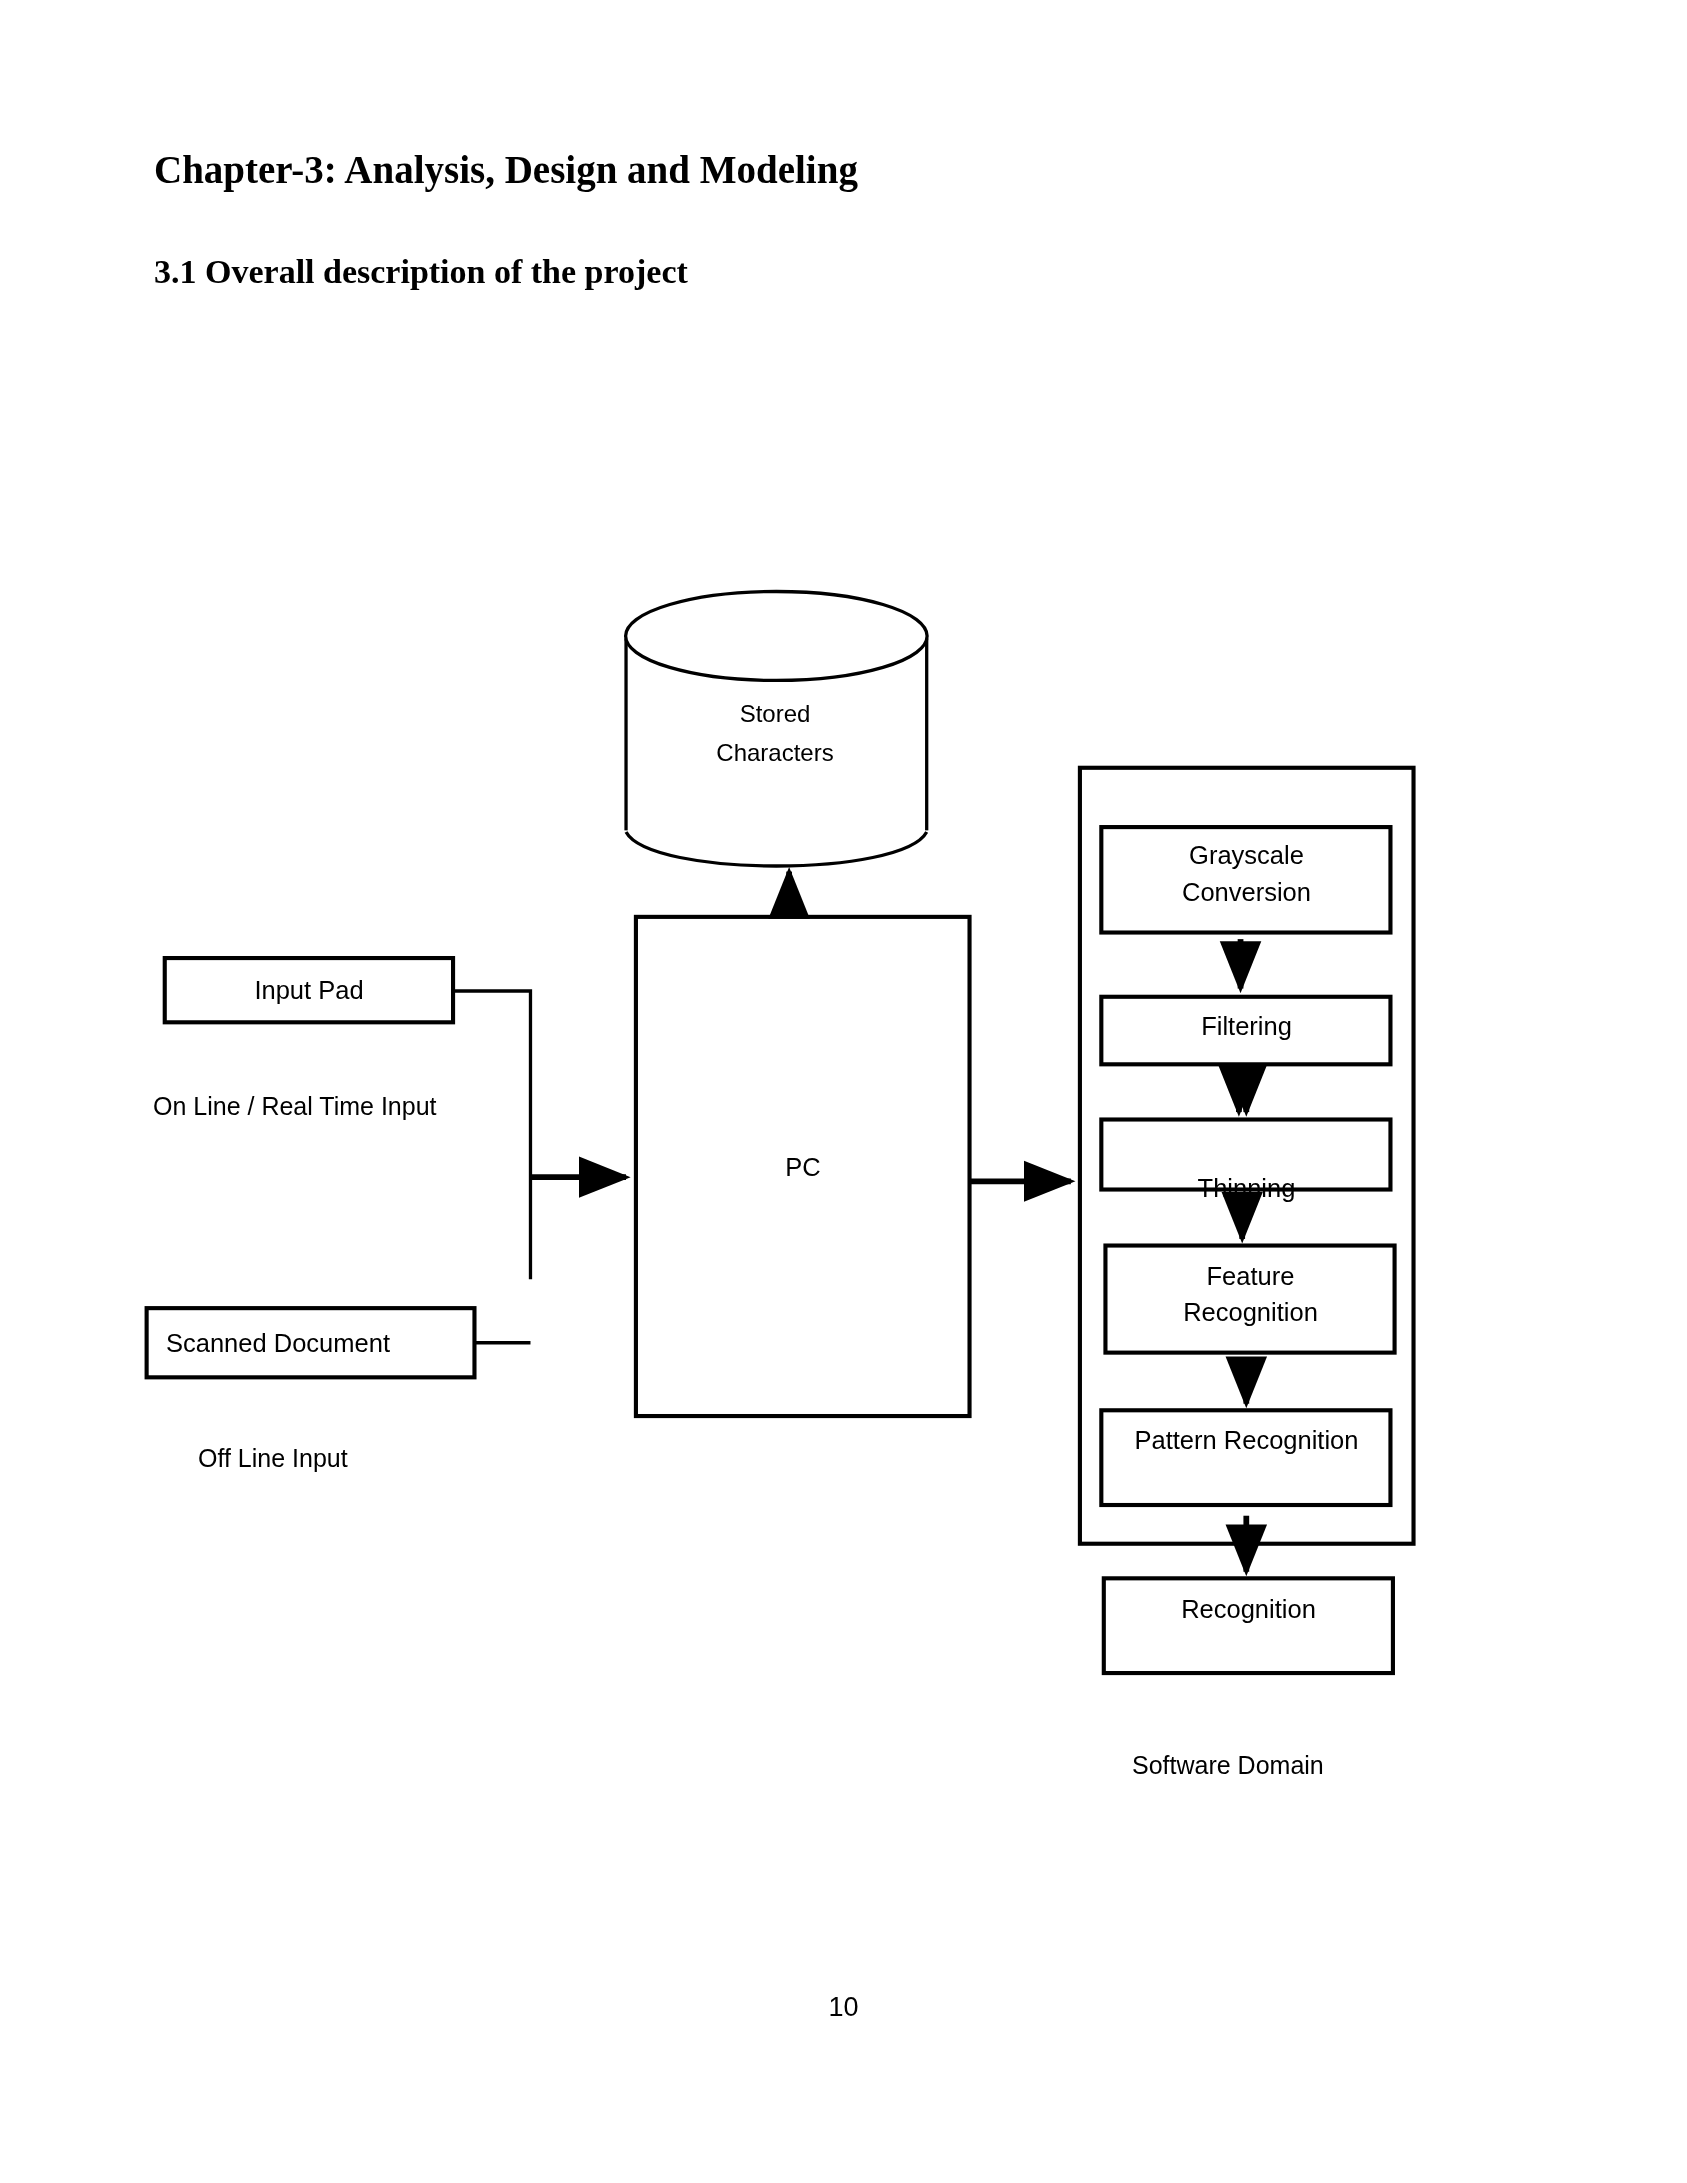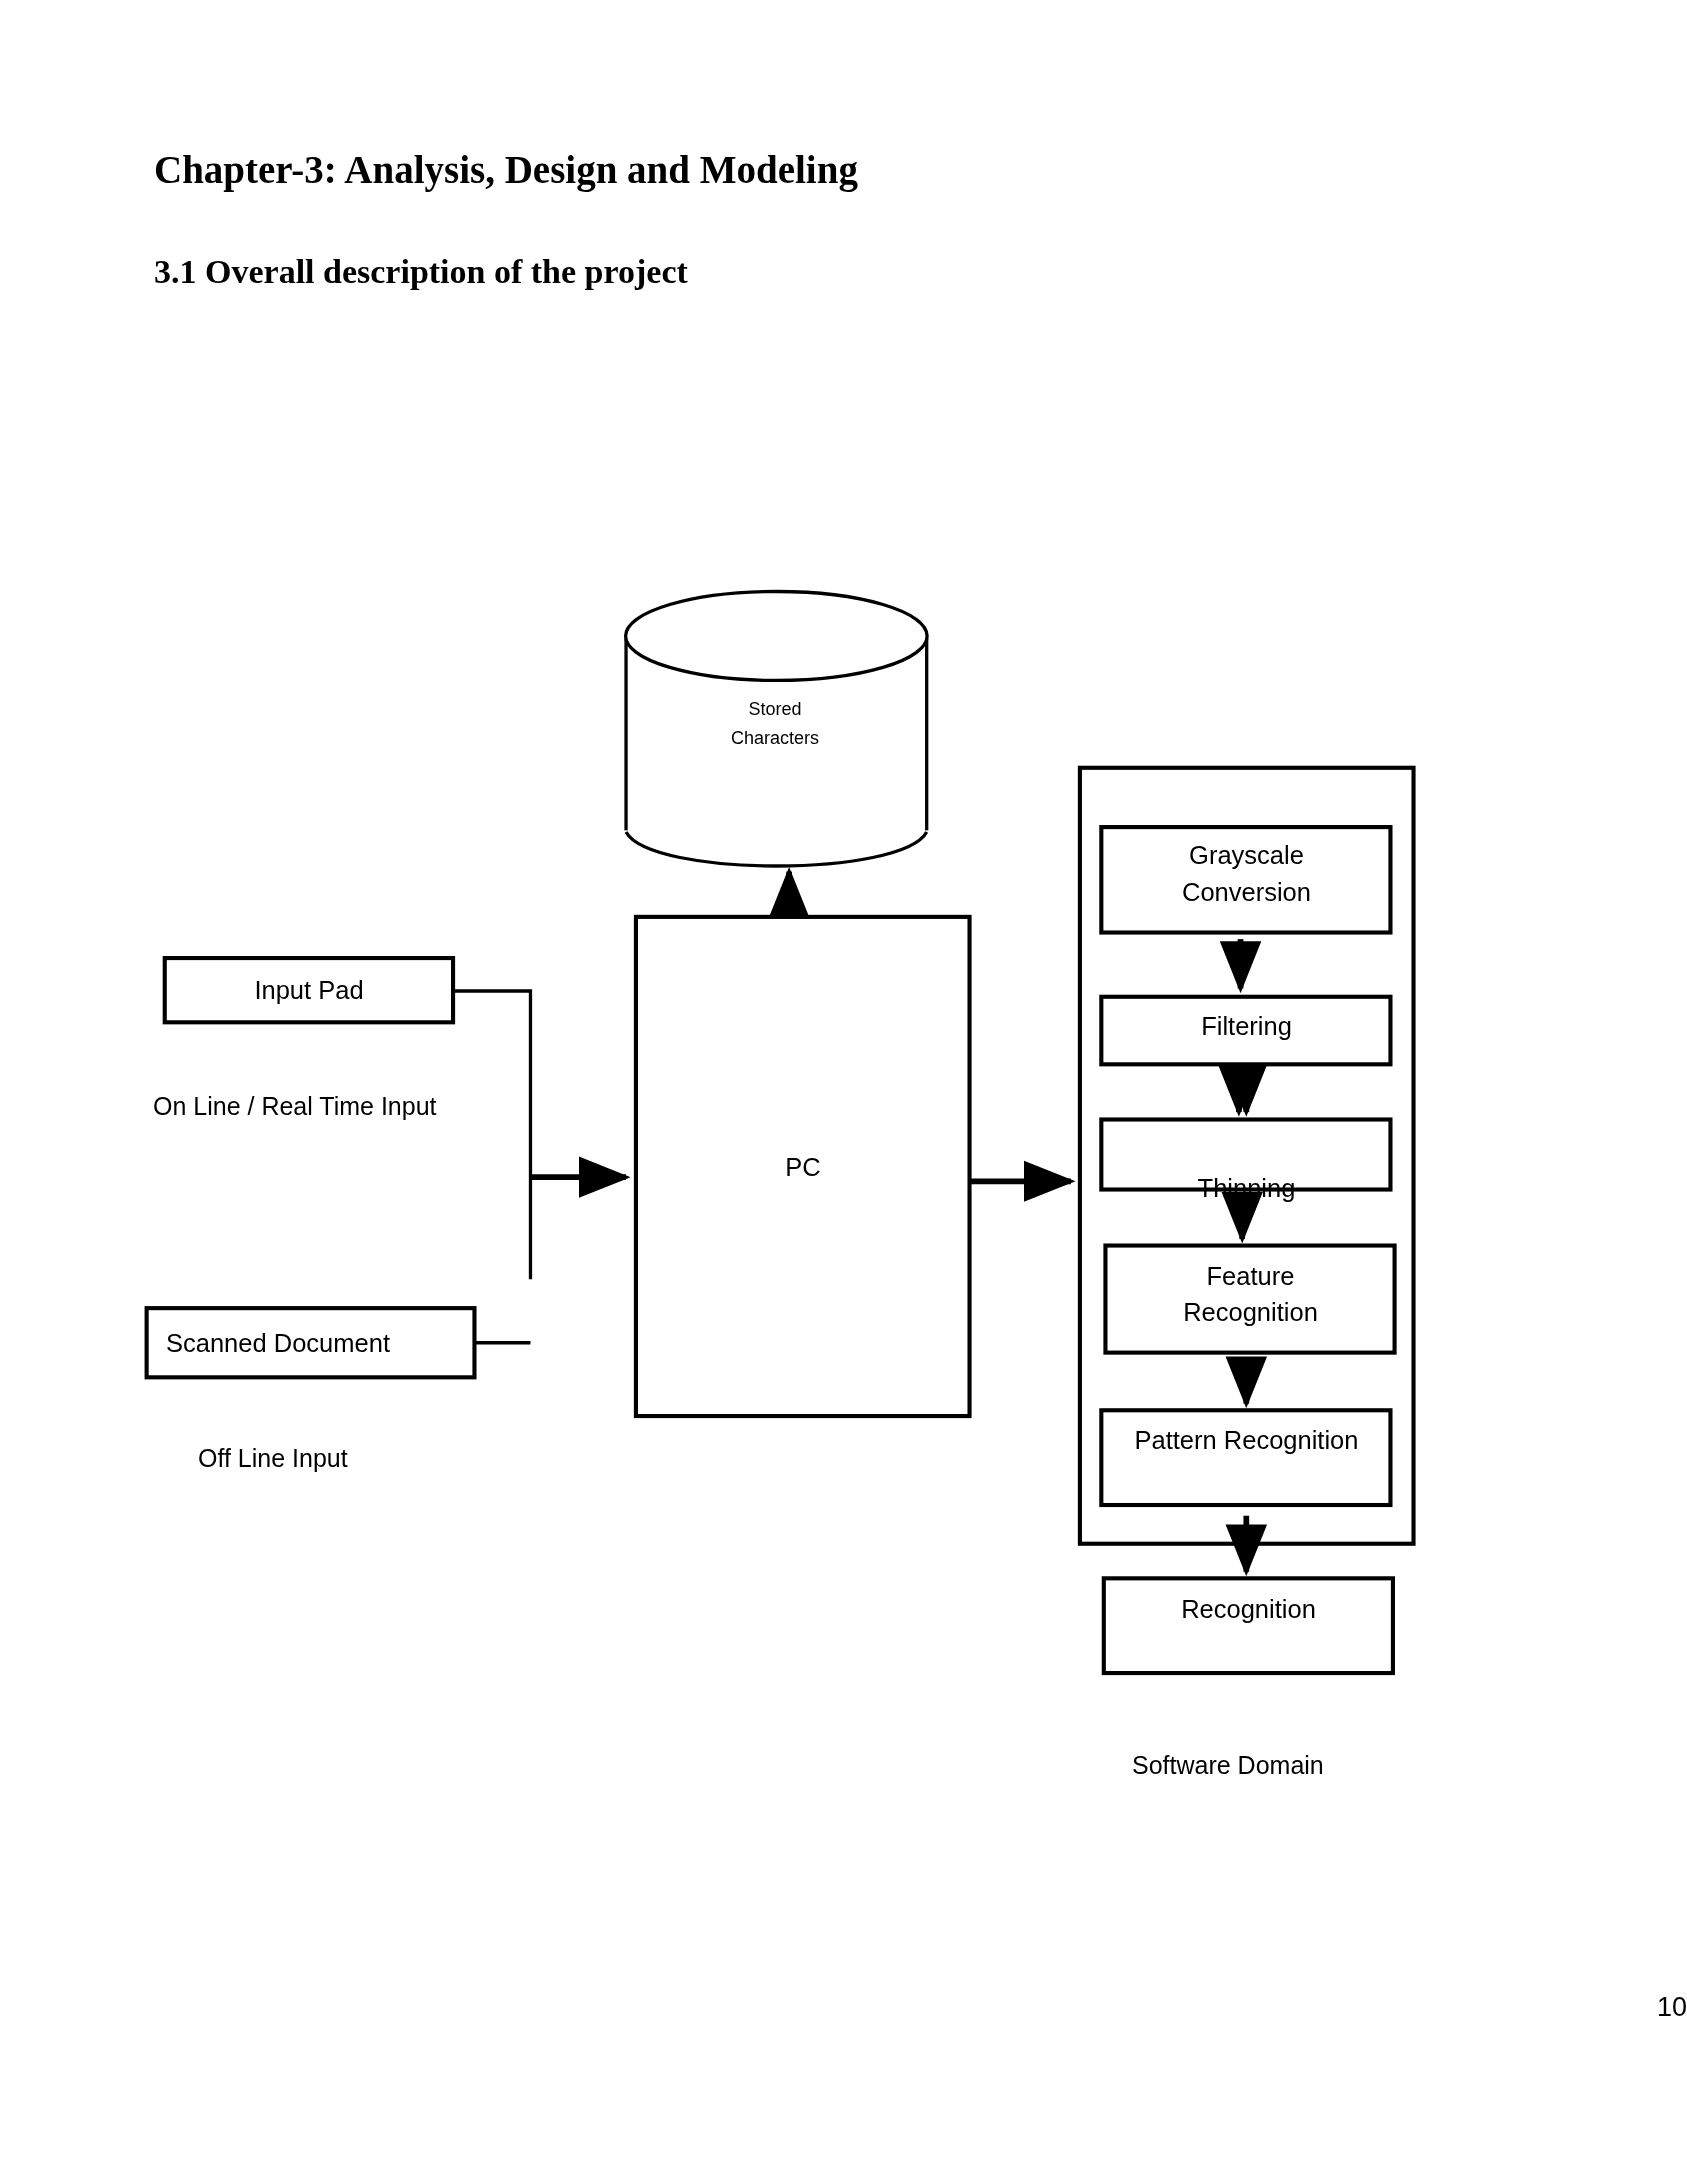--- a/index.html
+++ b/index.html
@@ -70,21 +70,21 @@
     white-space: nowrap;
     line-height: 1.28;
   }
 
   .cyl-text {
     position: absolute;
     left: 629px;
     top: 695px;
     width: 292px;
     text-align: center;
-    font-size: 18px;
+    font-size: 24px;
     line-height: 1.62;
   }
 
   .box-text {
     position: absolute;
     text-align: center;
     font-size: 25.5px;
     line-height: 1.45;
   }
 
@@ -103,21 +103,21 @@
     text-align: center;
     font-family: "Liberation Serif", serif;
     font-weight: bold;
     font-size: 30px;
   }
   .page-number {
     position: absolute;
     left: 0;
     top: 1992px;
     width: 1687px;
-    text-align: right;
+    text-align: center;
     font-family: "Liberation Sans", sans-serif;
     font-size: 27px;
   }
 </style>
 </head>
 <body>
 
 <div class="page">
 
   <div class="heading-chapter">Chapter-3: Analysis, Design and Modeling</div>

